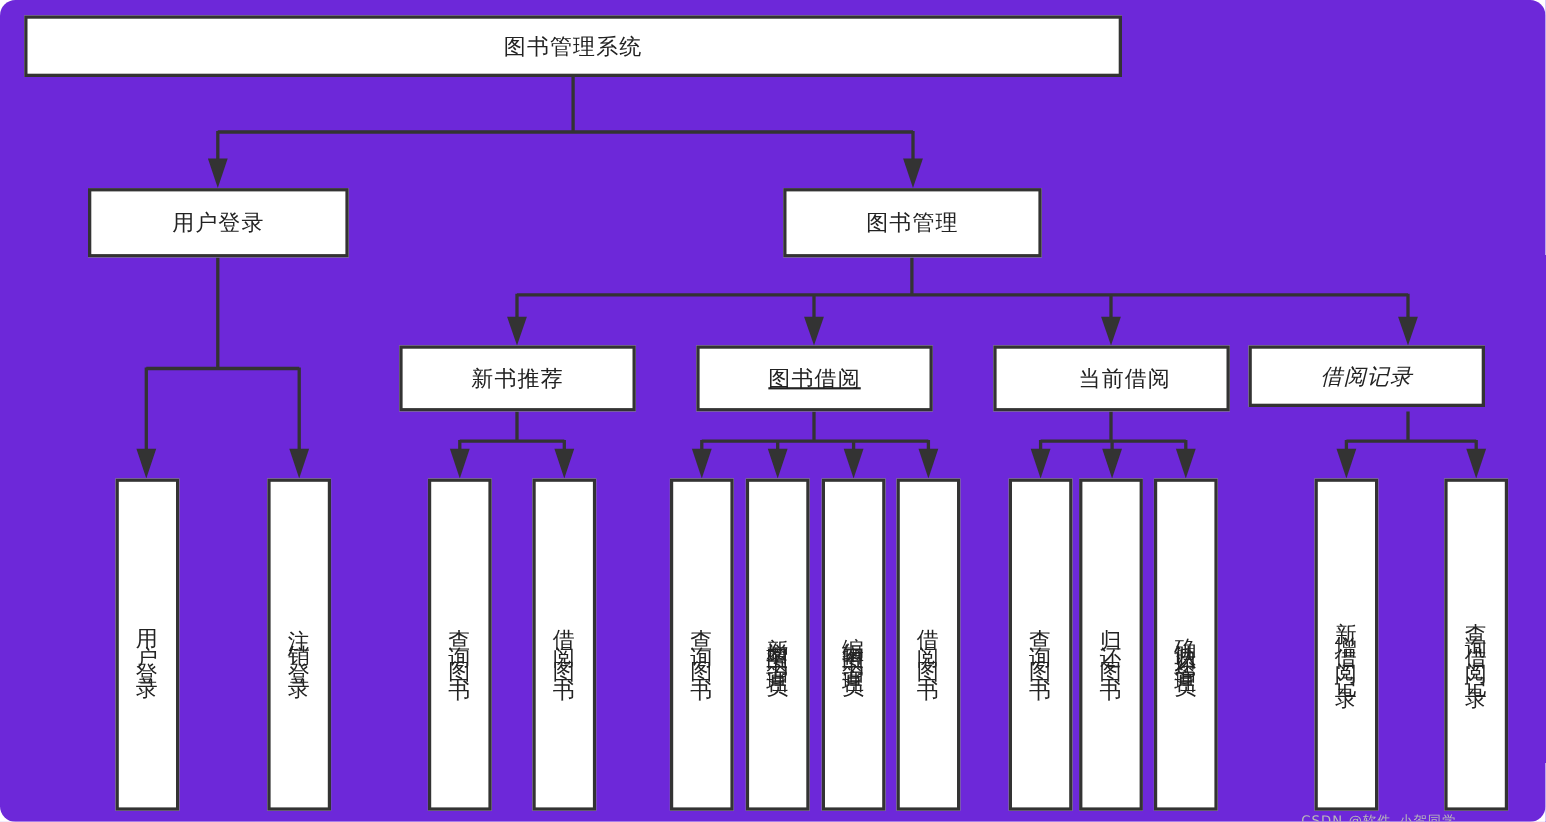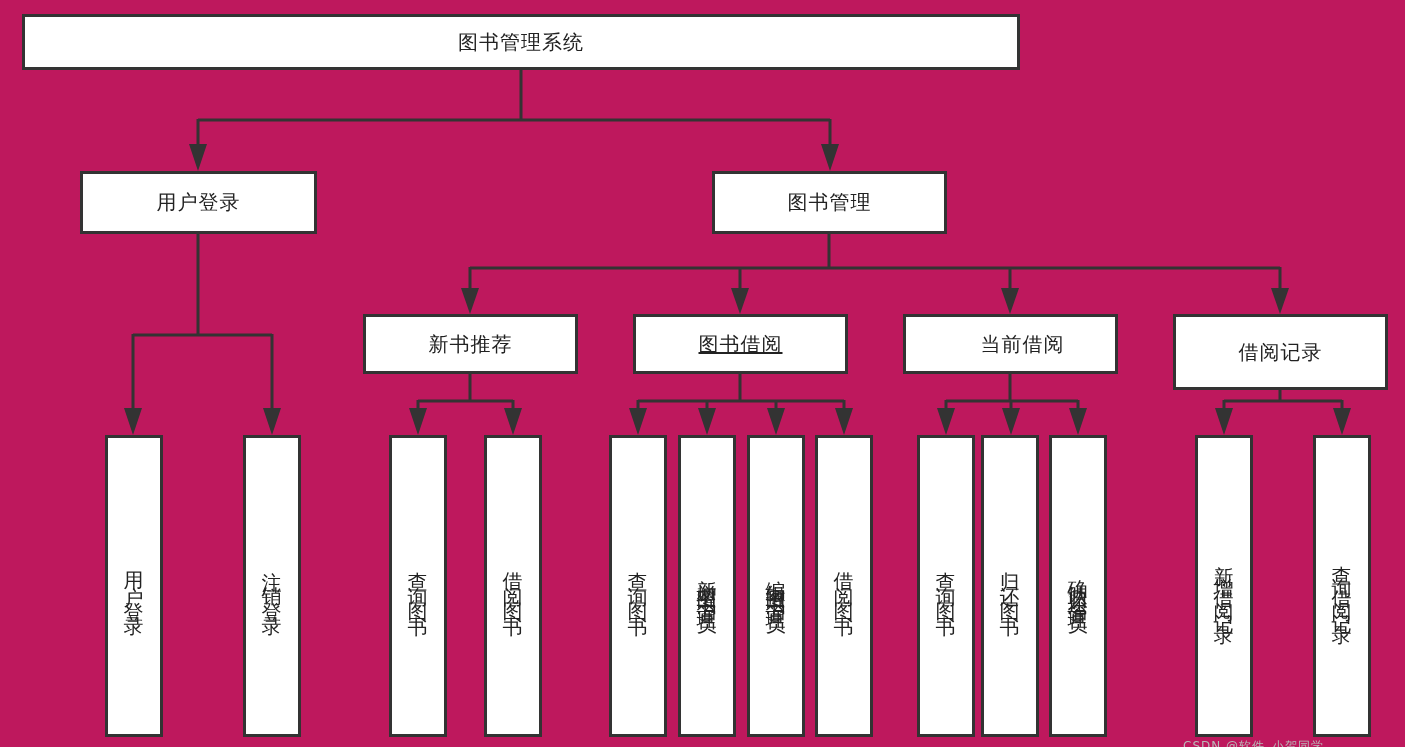--- a/index.html
+++ b/index.html
@@ -1,22 +1,23 @@
 <!DOCTYPE html>
 <html><head>
 <meta charset="utf-8">
 <style>
   html, body { margin: 0; padding: 0; background: #ffffff; }
   .canvas {
     position: relative;
     width: 1405px;
     height: 747px;
-    background: #be185d;
+    background: #6d28d9;
     font-family: "DejaVu Sans", "Liberation Sans", sans-serif;
     overflow: hidden;
+    border-radius: 14px;
   }
   svg.connectors {
     position: absolute;
     left: 0; top: 0;
     width: 1405px; height: 747px;
     z-index: 1;
   }
   .box {
     position: absolute;
     box-sizing: border-box;
@@ -107,21 +108,21 @@
 
   <div class="box" style="left:712px; top:171px; width:235px; height:63px;">
     <span>图书管理</span>
   </div>
   <div class="box" style="left:633px; top:314px; width:215px; height:60px;text-decoration:underline;">
     <span>图书借阅</span>
   </div>
   <div class="box" style="left:903px; top:314px; width:215px; height:60px;padding-left:24px;">
     <span>当前借阅</span>
   </div>
-  <div class="box" style="left:1173px; top:314px; width:215px; height:76px;">
+  <div class="box" style="left:1135px; top:314px; width:215px; height:56px;font-style:italic;">
     <span>借阅记录</span>
   </div>
 
   <div class="box vbox" style="left:105px; top:435px; width:58px; height:302px;">
     <span class="vtext" style="letter-spacing: 15px;">用户登录</span>
   </div>
   <div class="box vbox" style="left:243px; top:435px; width:58px; height:302px;">
     <span class="vtext" style="letter-spacing: 15px;">注销登录</span>
   </div>
 

